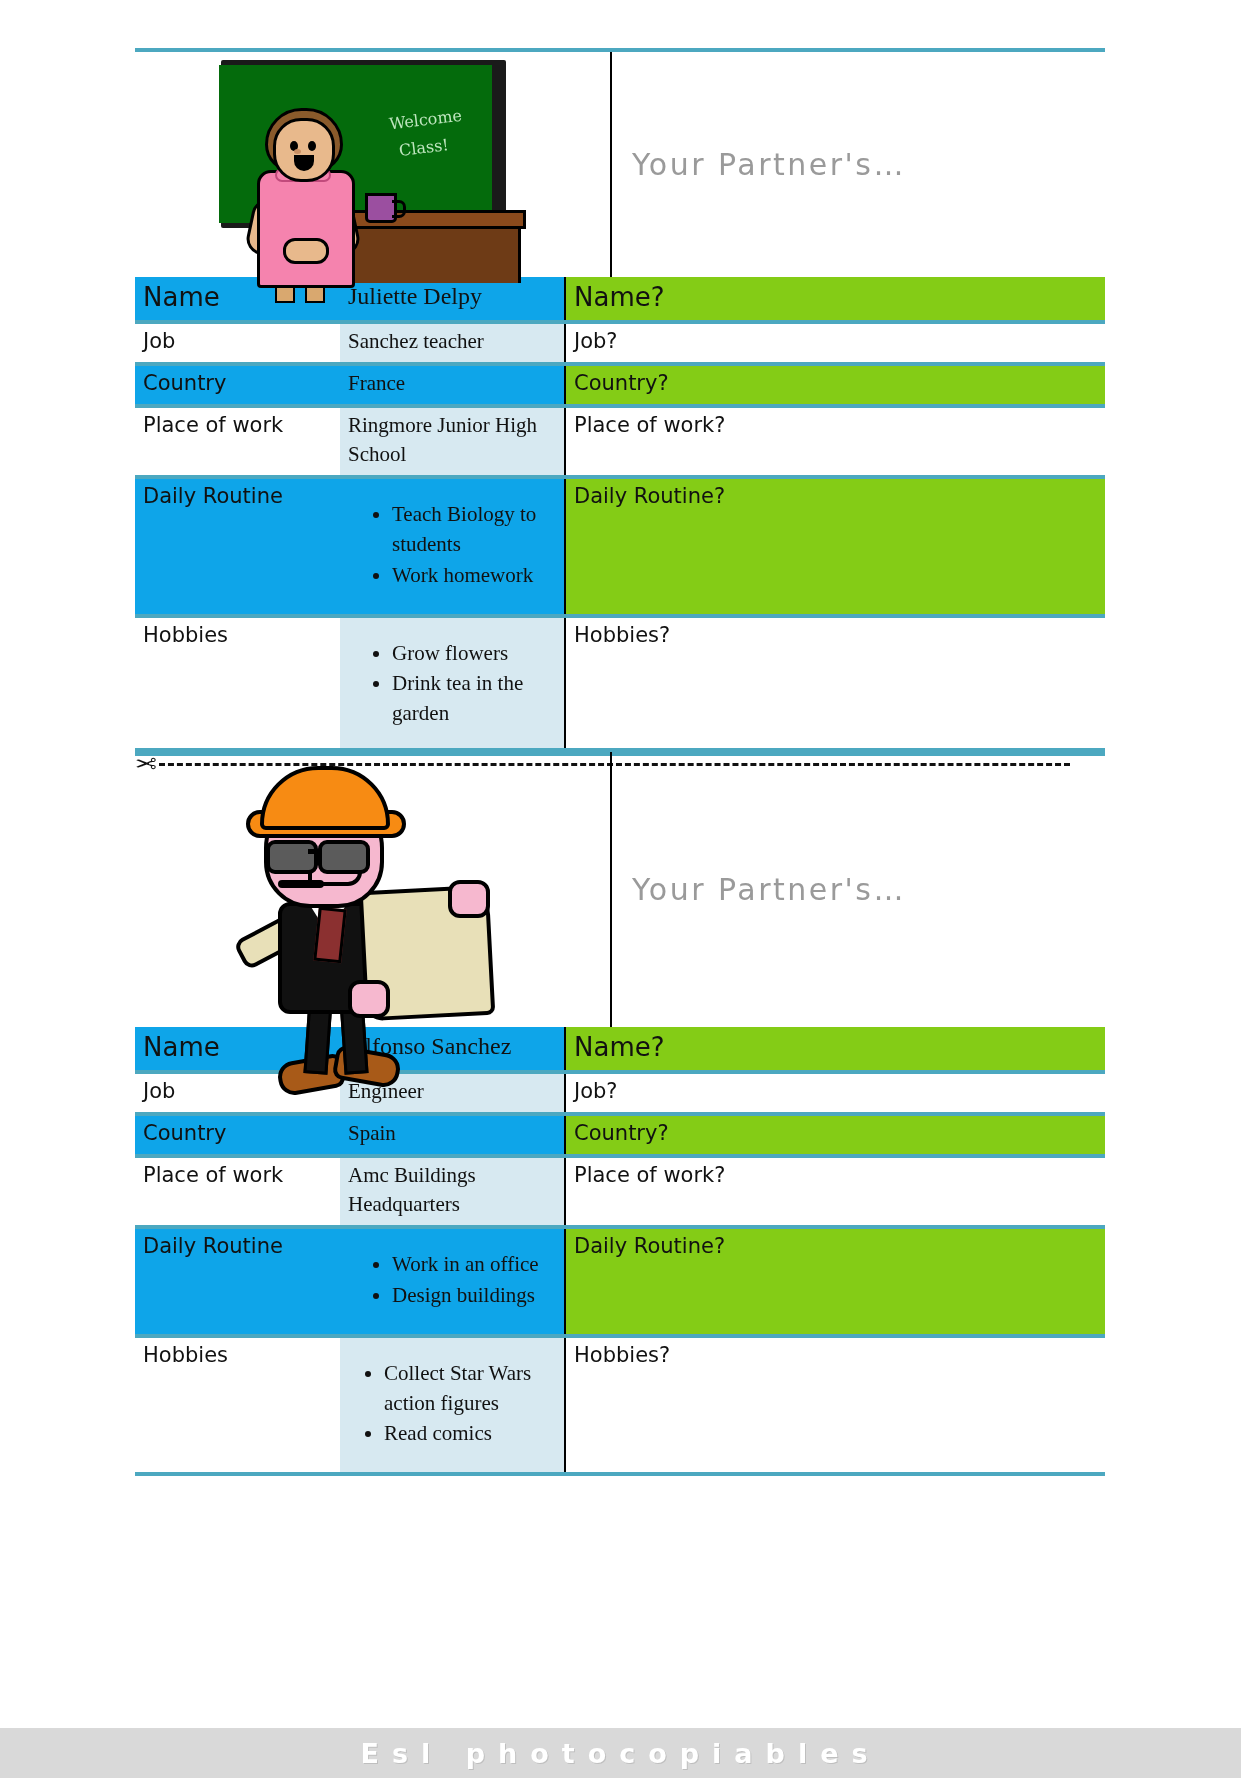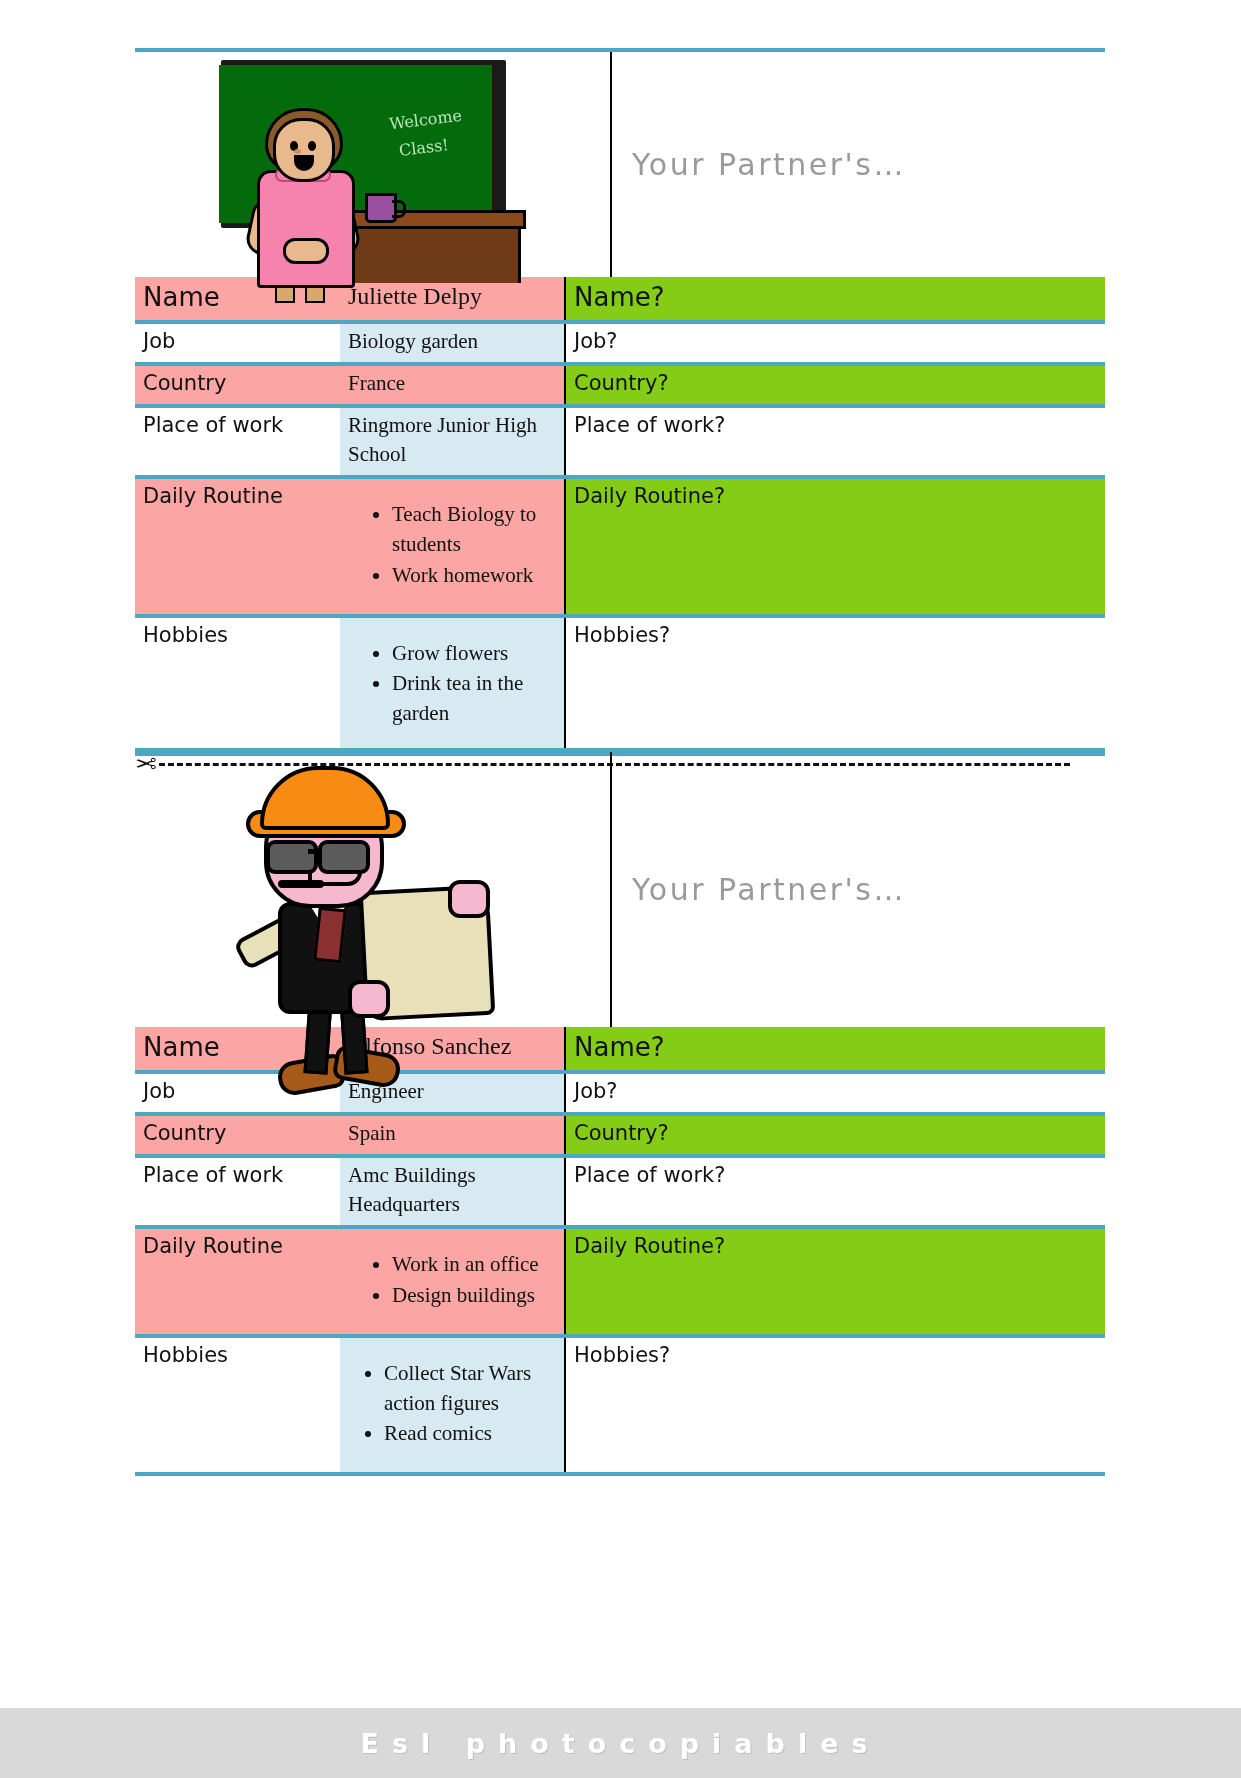--- a/index.html
+++ b/index.html
@@ -63,21 +63,21 @@
 
   table.info td{
     vertical-align:top;
     padding:3px 6px 5px 8px;
     font-family:"DejaVu Sans", sans-serif;
     font-size:21px;
     line-height:1.42;
     color:#111;
     border:0;
   }
-  table.info tr.band td{background:#fca5a5;}
+  table.info tr.band td{background:#0ea5e9;}
   table.info td.val{background:#d7e9f1;font-family:Liberation Serif, serif;}
   table.info td.q{border-left:2px solid #000;background:transparent;}
   table.info tr.band td.q{background:#84cc16;margin-left:29px;}
   table.info tr.ruled td{border-top:4px solid #4ca8c0;}
 
   td.lbl{font-size:22px;}
   tr.namerow td{font-size:26px;padding-top:2px;padding-bottom:4px;}
   tr.namerow td.val{font-size:24px;}
 
   ul.b{margin:18px;padding:0 0 0 26px;list-style:disc;}
@@ -92,21 +92,21 @@
   .scissors{font-size:26px;line-height:1;color:#111;transform:scaleX(-1);}
   .dashes{
     flex:1 1 auto;height:0;
     border-top:3px dashed #111;
     margin-left:2px;
   }
 
   
   .footer{
     position:absolute;left:0;right:0;bottom:0;
-    height:70px;background:#d9d9d9;
+    height:50px;background:#d9d9d9;
     display:flex;align-items:center;justify-content:center;
   }
   .footer-text{
     color:#ffffff;font-size:27px;font-weight:bold;
     letter-spacing:13px;
     text-shadow:1px 1px 0 #bfbfbf;
     font-family:"DejaVu Sans", sans-serif;
   }
 
   
@@ -207,21 +207,21 @@
           <col class="c3">
         </colgroup>
       <tbody>
         <tr class="band namerow">
           <td class="lbl">Name</td>
           <td class="val">Juliette Delpy</td>
           <td class="q">Name?</td>
         </tr>
         <tr class="ruled">
           <td class="lbl">Job</td>
-          <td class="val">Biology garden</td>
+          <td class="val">Sanchez teacher</td>
           <td class="q">Job?</td>
         </tr>
         <tr class="band ruled">
           <td class="lbl">Country</td>
           <td class="val">France</td>
           <td class="q">Country?</td>
         </tr>
         <tr class="ruled">
           <td class="lbl">Place of work</td>
           <td class="val">Ringmore Junior High School</td>

